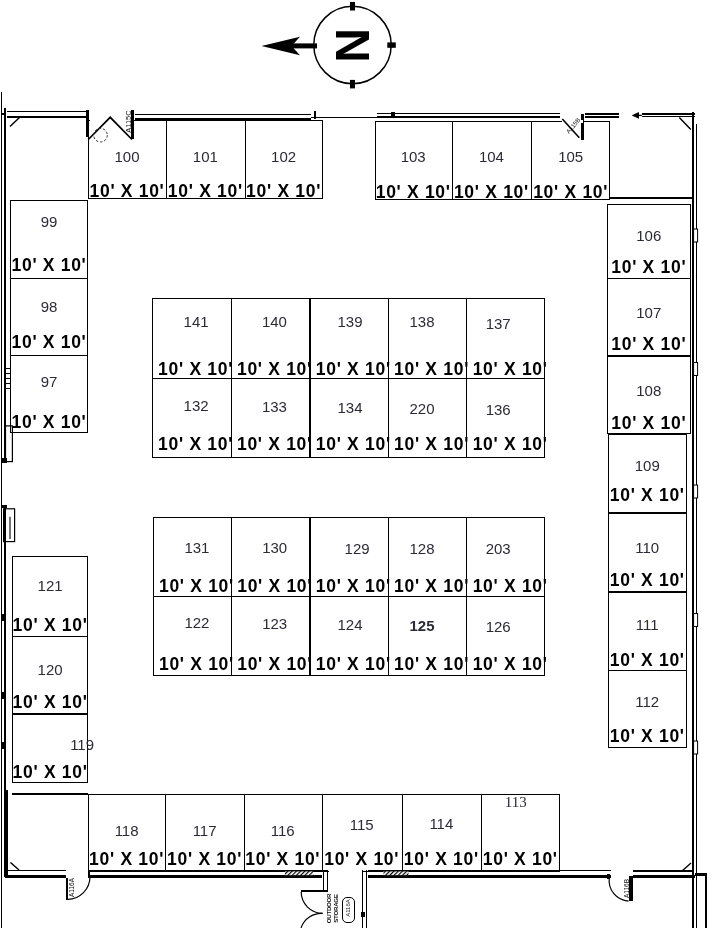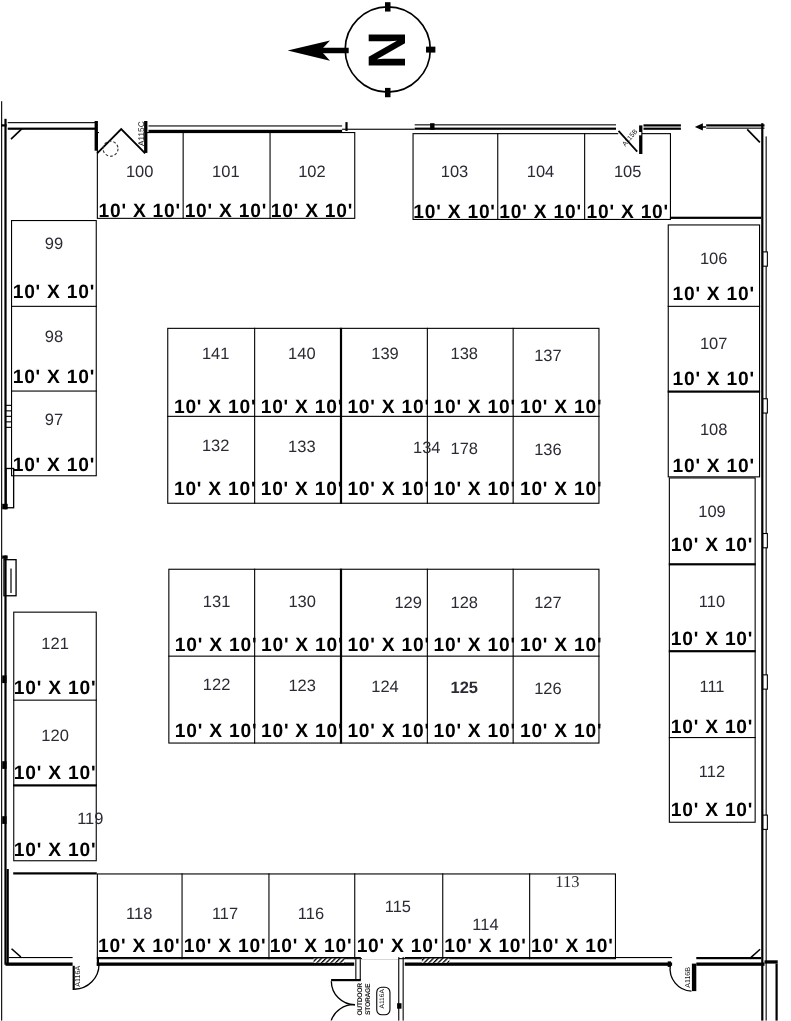--- a/index.html
+++ b/index.html
@@ -233,49 +233,49 @@
 
 <div class="num" style="left:458.4px;top:315.3px;width:79.5px;">137</div>
 <div class="sz" style="left:470.4px;top:359.4px;width:79.5px;">10' X 10'</div>
 
 <div class="num" style="left:156.7px;top:397.4px;width:78.80000000000001px;">132</div>
 <div class="sz" style="left:156.2px;top:434.0px;width:78.80000000000001px;">10' X 10'</div>
 
 <div class="num" style="left:235.0px;top:397.5px;width:78.89999999999998px;">133</div>
 <div class="sz" style="left:235.0px;top:434.0px;width:78.89999999999998px;">10' X 10'</div>
 
-<div class="num" style="left:310.6px;top:399.0px;width:78.80000000000001px;padding-left:38px;">134</div>
+<div class="num" style="left:310.6px;top:399.0px;width:78.80000000000001px;">134</div>
 <div class="sz" style="left:313.9px;top:434.0px;width:78.80000000000001px;">10' X 10'</div>
 
-<div class="num" style="left:383.2px;top:400.2px;width:77.69999999999999px;">178</div>
+<div class="num" style="left:383.2px;top:400.2px;width:77.69999999999999px;">220</div>
 <div class="sz" style="left:392.7px;top:434.0px;width:77.69999999999999px;">10' X 10'</div>
 
 <div class="num" style="left:458.4px;top:400.7px;width:79.5px;">136</div>
 <div class="sz" style="left:470.4px;top:434.0px;width:79.5px;">10' X 10'</div>
 
 <div class="grp" style="left:152.9px;top:516.7px;width:392.5px;height:158.9px;"></div>
 <div class="vd" style="left:231px;top:516.7px;height:158.9px;"></div>
 <div class="vd" style="left:309.4px;top:516.7px;height:158.9px;"></div>
 <div class="vd" style="left:388.2px;top:516.7px;height:158.9px;"></div>
 <div class="vd" style="left:465.9px;top:516.7px;height:158.9px;"></div>
 <div class="hd" style="left:152.9px;top:595.5px;width:392.5px;"></div>
 
 <div class="num" style="left:157.9px;top:539.0px;width:78.1px;">131</div>
 <div class="sz" style="left:157.4px;top:575.5px;width:78.1px;">10' X 10'</div>
 
 <div class="num" style="left:235.5px;top:539.0px;width:78.39999999999998px;">130</div>
 <div class="sz" style="left:235.5px;top:575.5px;width:78.39999999999998px;">10' X 10'</div>
 
-<div class="num" style="left:310.6px;top:539.5px;width:93px;margin-left:14px;">129</div>
+<div class="num" style="left:310.6px;top:539.5px;width:93px;">129</div>
 <div class="sz" style="left:313.9px;top:575.5px;width:78.80000000000001px;">10' X 10'</div>
 
 <div class="num" style="left:383.2px;top:539.5px;width:77.69999999999999px;">128</div>
 <div class="sz" style="left:392.7px;top:575.5px;width:77.69999999999999px;">10' X 10'</div>
 
-<div class="num" style="left:458.4px;top:540.0px;width:79.5px;">127</div>
+<div class="num" style="left:458.4px;top:540.0px;width:79.5px;">203</div>
 <div class="sz" style="left:470.4px;top:575.5px;width:79.5px;">10' X 10'</div>
 
 <div class="num" style="left:157.9px;top:614.4px;width:78.1px;">122</div>
 <div class="sz" style="left:157.4px;top:654.3px;width:78.1px;">10' X 10'</div>
 
 <div class="num" style="left:235.5px;top:614.9px;width:78.39999999999998px;">123</div>
 <div class="sz" style="left:235.5px;top:654.3px;width:78.39999999999998px;">10' X 10'</div>
 
 <div class="num" style="left:310.6px;top:616.1px;width:78.80000000000001px;">124</div>
 <div class="sz" style="left:313.9px;top:654.3px;width:78.80000000000001px;">10' X 10'</div>
@@ -298,21 +298,21 @@
 
 <div class="num" style="left:165.2px;top:822.1px;width:78.80000000000001px;">117</div>
 <div class="sz" style="left:165.2px;top:849.1px;width:78.80000000000001px;">10' X 10'</div>
 
 <div class="num" style="left:244px;top:822.1px;width:77.5px;">116</div>
 <div class="sz" style="left:244px;top:849.1px;width:77.5px;">10' X 10'</div>
 
 <div class="num" style="left:321.5px;top:816.1px;width:80.39999999999998px;">115</div>
 <div class="sz" style="left:321.5px;top:849.1px;width:80.39999999999998px;">10' X 10'</div>
 
-<div class="num" style="left:401.9px;top:814.6px;width:78.90000000000003px;margin-top:17px;">114</div>
+<div class="num" style="left:401.9px;top:814.6px;width:78.90000000000003px;">114</div>
 <div class="sz" style="left:401.9px;top:849.1px;width:78.90000000000003px;">10' X 10'</div>
 
 <div class="num" style="left:480.8px;top:794px;width:70px;font-family:Liberation Serif, serif;">113</div>
 <div class="sz" style="left:480.8px;top:849.1px;width:78.90000000000003px;">10' X 10'</div>
 
 <div style="position:absolute;left:89.6px;top:119.6px;width:41.6px;height:3px;background:#fff;"></div>
 
 <div style="position:absolute;left:328.6px;top:869.4px;width:33px;height:2.6px;background:#fff;"></div>
 
 <div style="position:absolute;left:562px;top:120.2px;width:20.6px;height:3px;background:#fff;"></div>

